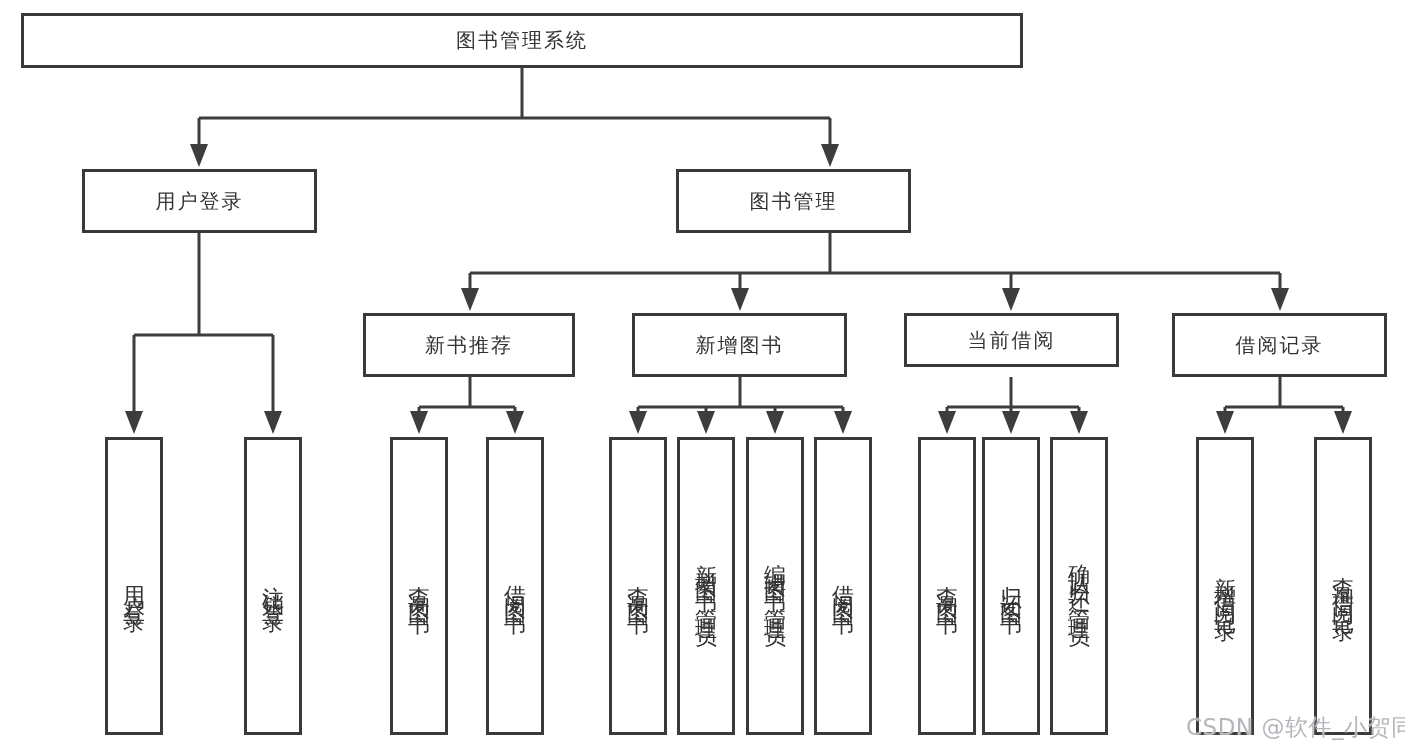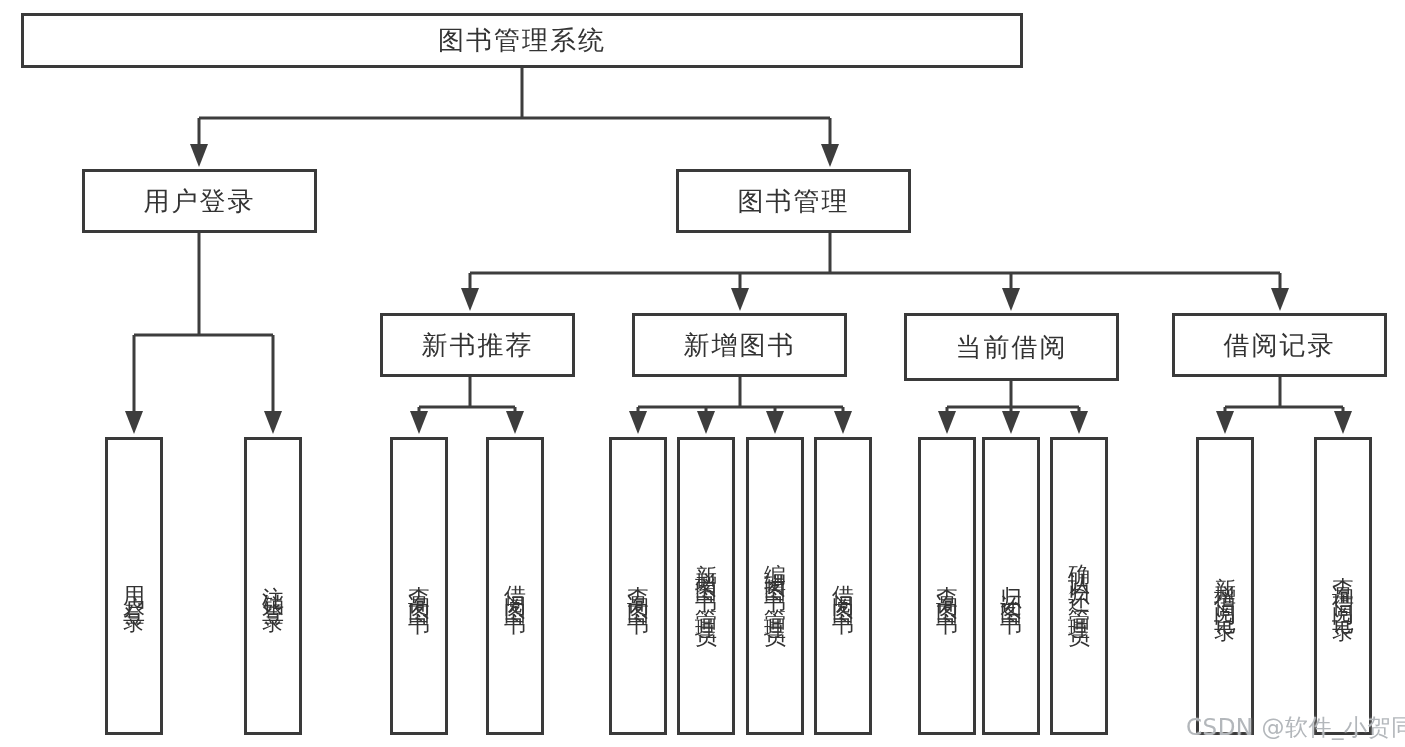--- a/index.html
+++ b/index.html
@@ -29,21 +29,21 @@
     position: absolute;
     box-sizing: border-box;
     background: #ffffff;
     border: 3px solid #3a3a3a;
     display: flex;
     align-items: center;
     justify-content: center;
     color: #333333;
   }
   .hbox {
-    font-size: 26px;
+    font-size: 20px;
     letter-spacing: 2px;
     white-space: nowrap;
   }
   .vbox span {
     writing-mode: vertical-rl;
     text-orientation: mixed;
     font-size: 22px;
     line-height: 1;
     letter-spacing: 9px;
     white-space: nowrap;
@@ -119,27 +119,27 @@
     <span>图书管理系统</span>
   </div>
 
   <div class="box hbox" style="left:82px; top:169px; width:235px; height:64px;">
     <span>用户登录</span>
   </div>
   <div class="box hbox" style="left:676px; top:169px; width:235px; height:64px;">
     <span>图书管理</span>
   </div>
 
-  <div class="box hbox" style="left:363px; top:313px; width:195px; height:64px;margin-left:17px;">
+  <div class="box hbox" style="left:363px; top:313px; width:212px; height:64px;">
     <span>新书推荐</span>
   </div>
   <div class="box hbox" style="left:632px; top:313px; width:215px; height:64px;">
     <span>新增图书</span>
   </div>
-  <div class="box hbox" style="left:904px; top:313px; width:215px; height:68px;">
+  <div class="box hbox" style="left:904px; top:313px; width:215px; height:54px;">
     <span>当前借阅</span>
   </div>
   <div class="box hbox" style="left:1172px; top:313px; width:215px; height:64px;">
     <span>借阅记录</span>
   </div>
 
   <div class="box vbox" style="left:105px; top:437px; width:58px; height:298px;">
     <span>用户登录</span>
   </div>
   <div class="box vbox" style="left:244px; top:437px; width:58px; height:298px;">

